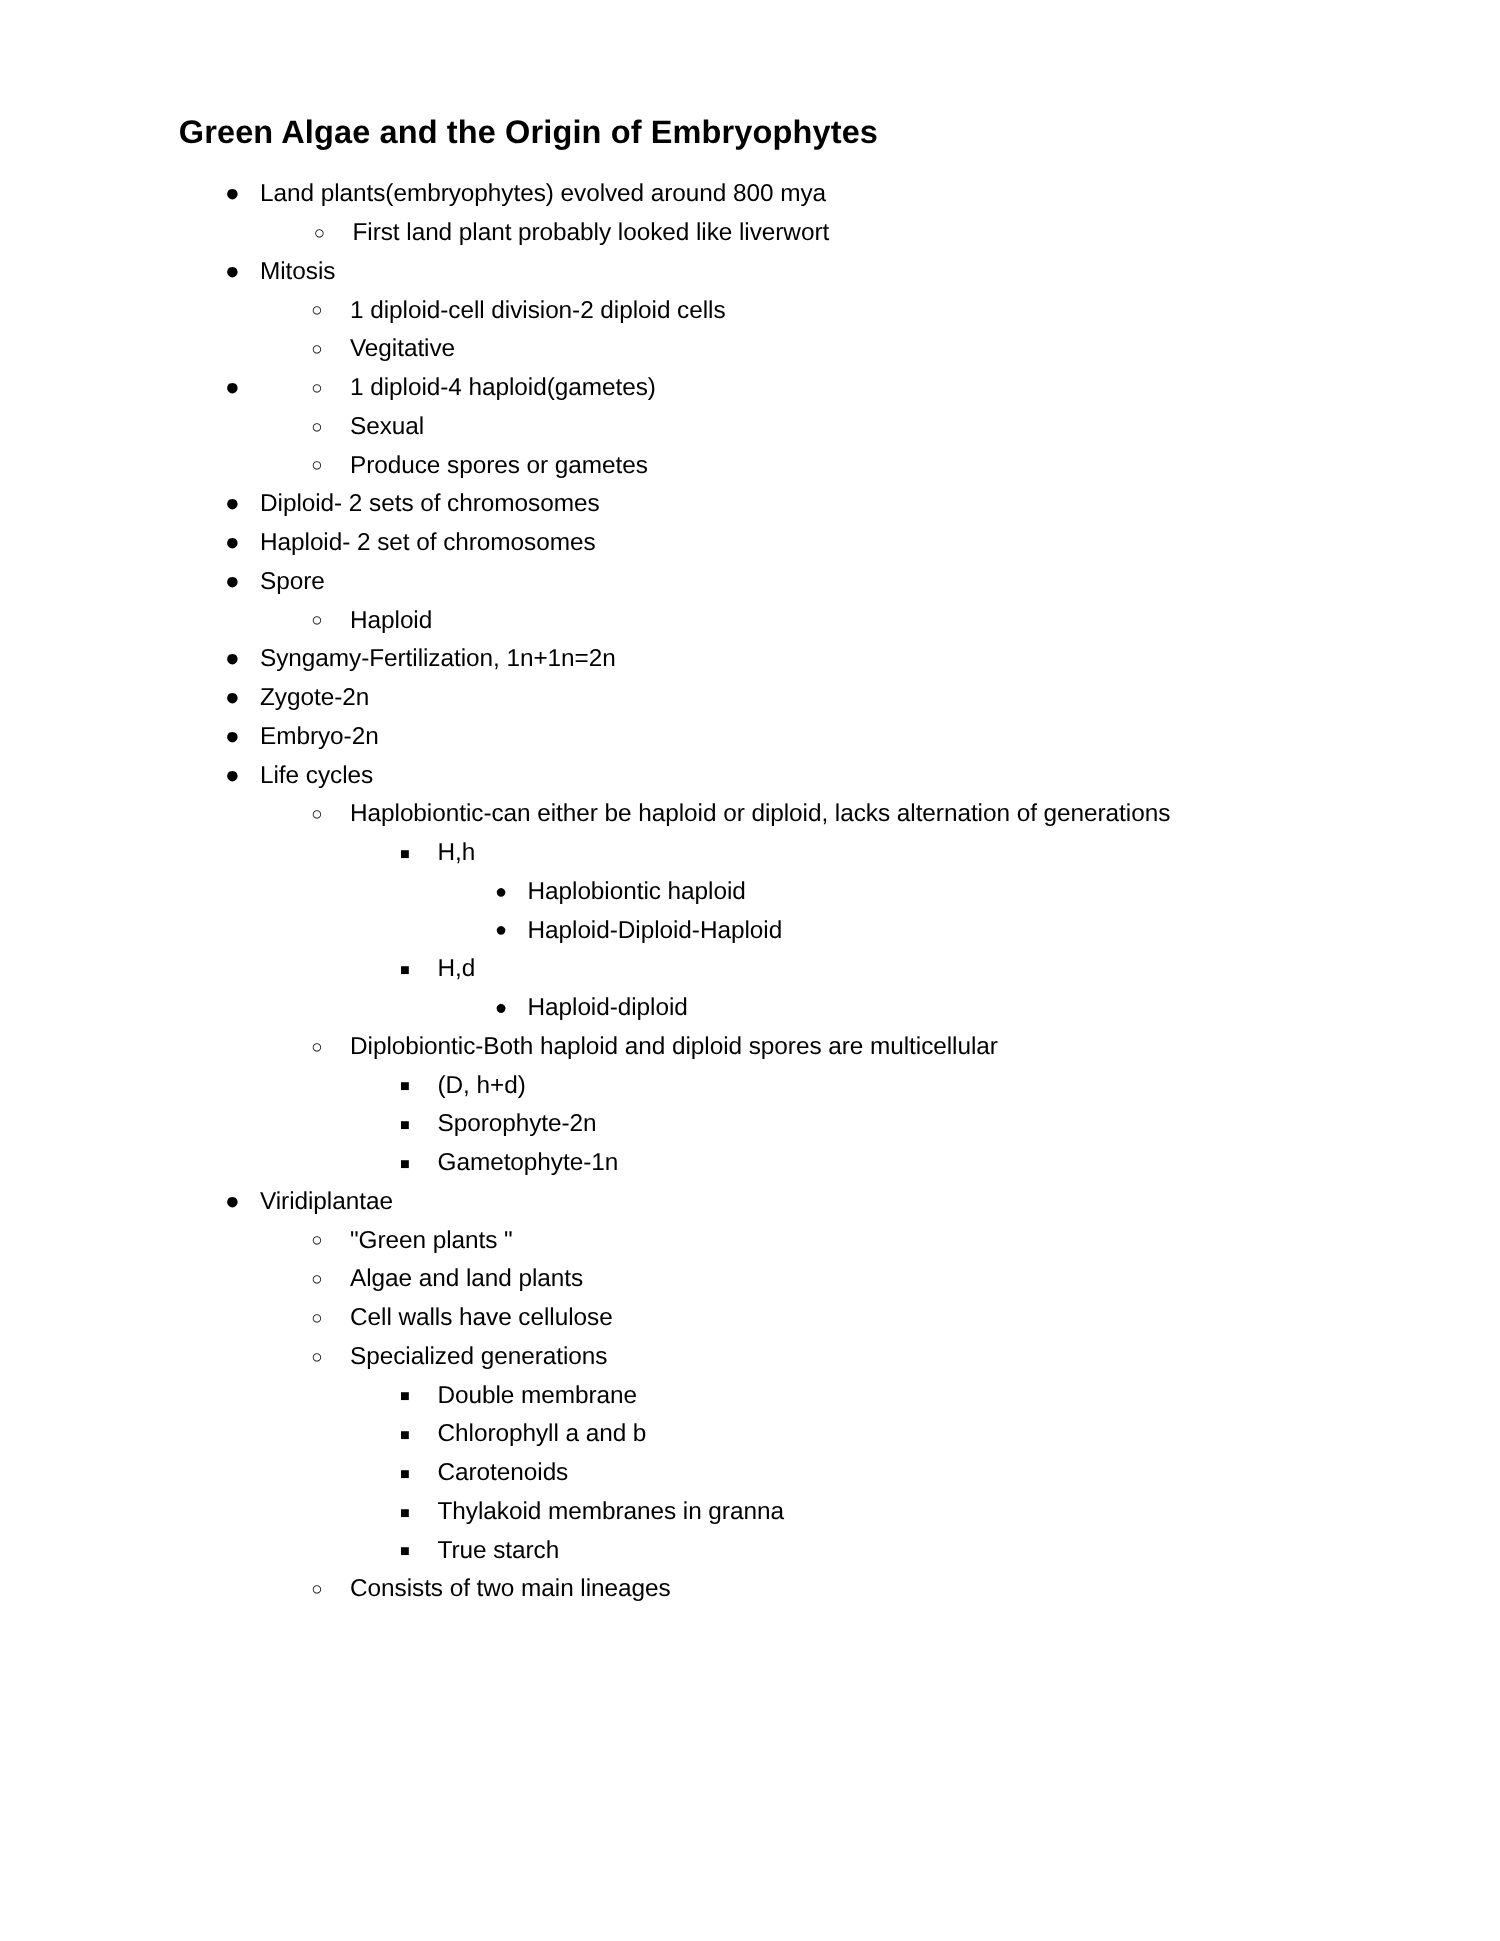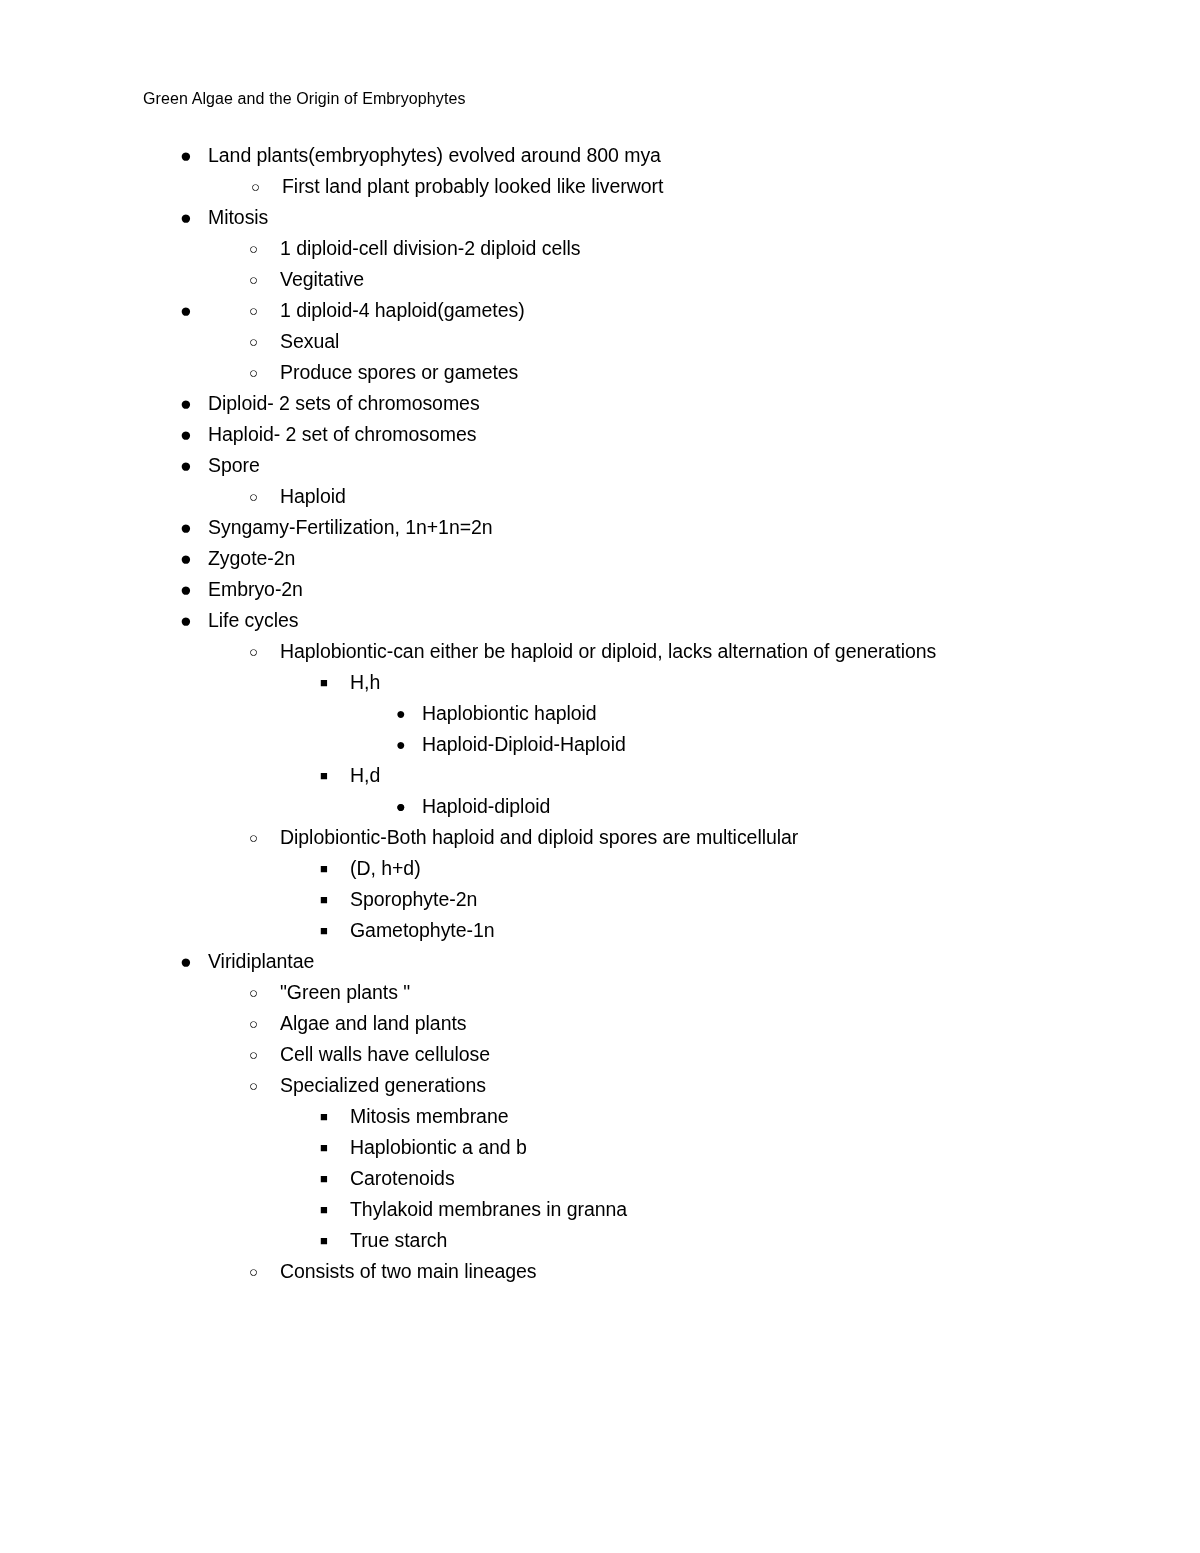--- a/index.html
+++ b/index.html
@@ -15,22 +15,22 @@
     background: #ffffff;
     font-family: "Liberation Sans", sans-serif;
     color: #000000;
     overflow: hidden;
     box-sizing: border-box;
   }
   .doc-title {
     position: absolute;
     left: 143px;
     top: 74px;
-    font-size: 16px;
-    font-weight: normal;
+    font-size: 26px;
+    font-weight: bold;
     letter-spacing: 0.1px;
     line-height: 28px;
     white-space: nowrap;
   }
   .outline {
     position: absolute;
     left: 0;
     top: 140px;
     width: 1200px;
   }
@@ -220,25 +220,25 @@
       <div class="item lvl2">
         <span class="marker">○</span>
         <span class="txt">Cell walls have cellulose</span>
       </div>
       <div class="item lvl2">
         <span class="marker">○</span>
         <span class="txt">Specialized generations</span>
       </div>
       <div class="item lvl3">
         <span class="marker">■</span>
-        <span class="txt">Mitosis membrane</span>
-      </div>
-      <div class="item lvl3">
-        <span class="marker">■</span>
-        <span class="txt">Haplobiontic a and b</span>
+        <span class="txt">Double membrane</span>
+      </div>
+      <div class="item lvl3">
+        <span class="marker">■</span>
+        <span class="txt">Chlorophyll a and b</span>
       </div>
       <div class="item lvl3">
         <span class="marker">■</span>
         <span class="txt">Carotenoids</span>
       </div>
       <div class="item lvl3">
         <span class="marker">■</span>
         <span class="txt">Thylakoid membranes in granna</span>
       </div>
       <div class="item lvl3">

